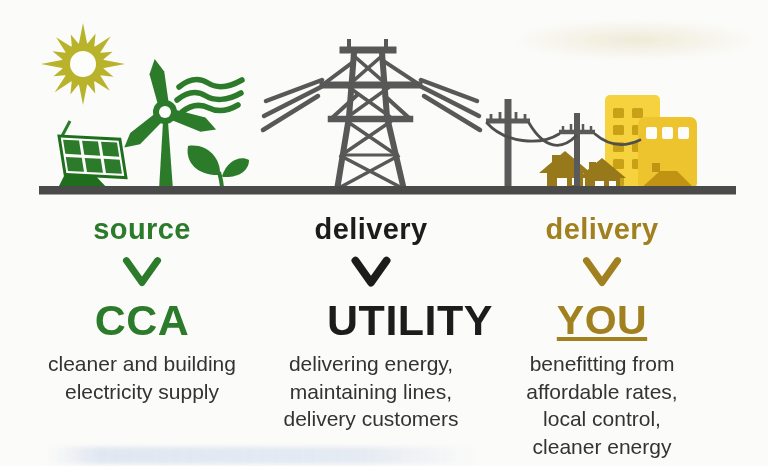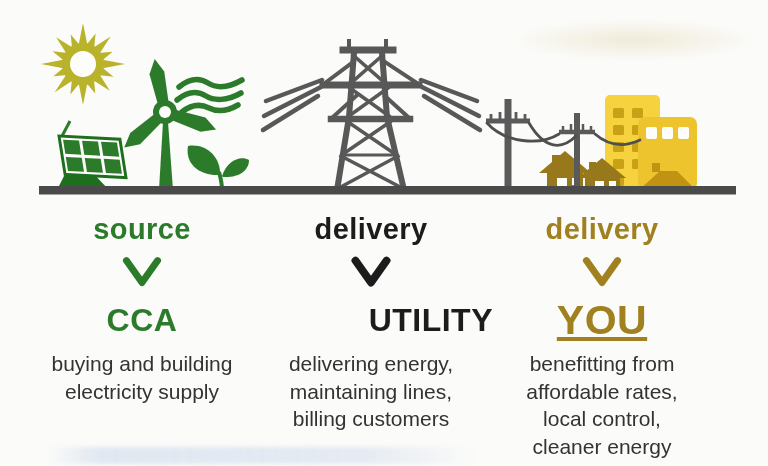--- a/index.html
+++ b/index.html
@@ -23,21 +23,21 @@
     filter:blur(2px);
   }
   .col{position:absolute;top:200px;width:244px;text-align:center;}
   .col-source{left:20px;}
   .col-delivery{left:249px;}
   .col-customer{left:480px;}
   .label{font-size:29px;line-height:33px;font-weight:700;letter-spacing:.4px;margin-top:13px;}
   .chevron{display:block;margin:10px auto 0;width:42px;height:33px;}
   .chevron polyline{fill:none;stroke:currentColor;stroke-width:7.5;stroke-linecap:round;stroke-linejoin:round;}
   .col-delivery .chevron polyline{stroke-width:8.5;}
-  .term{font-size:32px;line-height:44px;font-weight:700;letter-spacing:.5px;margin-top:9px;}
+  .term{font-size:43px;line-height:44px;font-weight:700;letter-spacing:.5px;margin-top:9px;}
   .col-customer .term{font-size:41px;text-decoration:underline;}
   .desc{margin-top:8px;font-size:21px;line-height:27.5px;color:#333333;}
 </style>
 </head>
 <body>
 
 <div class="stage">
 
   <svg class="scene" viewBox="0 0 768 200" aria-hidden="true">
 
@@ -210,35 +210,35 @@
   <div class="artifact artifact-top"></div>
   <div class="artifact artifact-bottom"></div>
 
   <div class="col col-source">
     <div class="label" style="color: rgb(43, 123, 43);">source</div>
     <svg class="chevron" viewBox="0 0 44 36" style="color: rgb(43, 123, 43);">
         <polyline points="5,5 22,29 39,5"></polyline>
       </svg>
     <div class="term" style="color: rgb(43, 123, 43);">CCA</div>
     <div class="desc">
-      <div>buying and building</div>
+      <div>cleaner and building</div>
       <div>electricity supply</div>
     </div>
   </div>
 
   <div class="col col-delivery">
     <div class="label" style="color: rgb(28, 28, 28);">delivery</div>
     <svg class="chevron" viewBox="0 0 44 36" style="color: rgb(28, 28, 28);">
         <polyline points="5,5 22,29 39,5"></polyline>
       </svg>
     <div class="term" style="color: rgb(28, 28, 28); text-align: right;">UTILITY</div>
     <div class="desc">
       <div>delivering energy,</div>
       <div>maintaining lines,</div>
-      <div>billing customers</div>
+      <div>delivery customers</div>
     </div>
   </div>
 
   <div class="col col-customer">
     <div class="label" style="color: rgb(160, 128, 31);">delivery</div>
     <svg class="chevron" viewBox="0 0 44 36" style="color: rgb(160, 128, 31);">
         <polyline points="5,5 22,29 39,5"></polyline>
       </svg>
     <div class="term" style="color: rgb(160, 128, 31);">YOU</div>
     <div class="desc">

